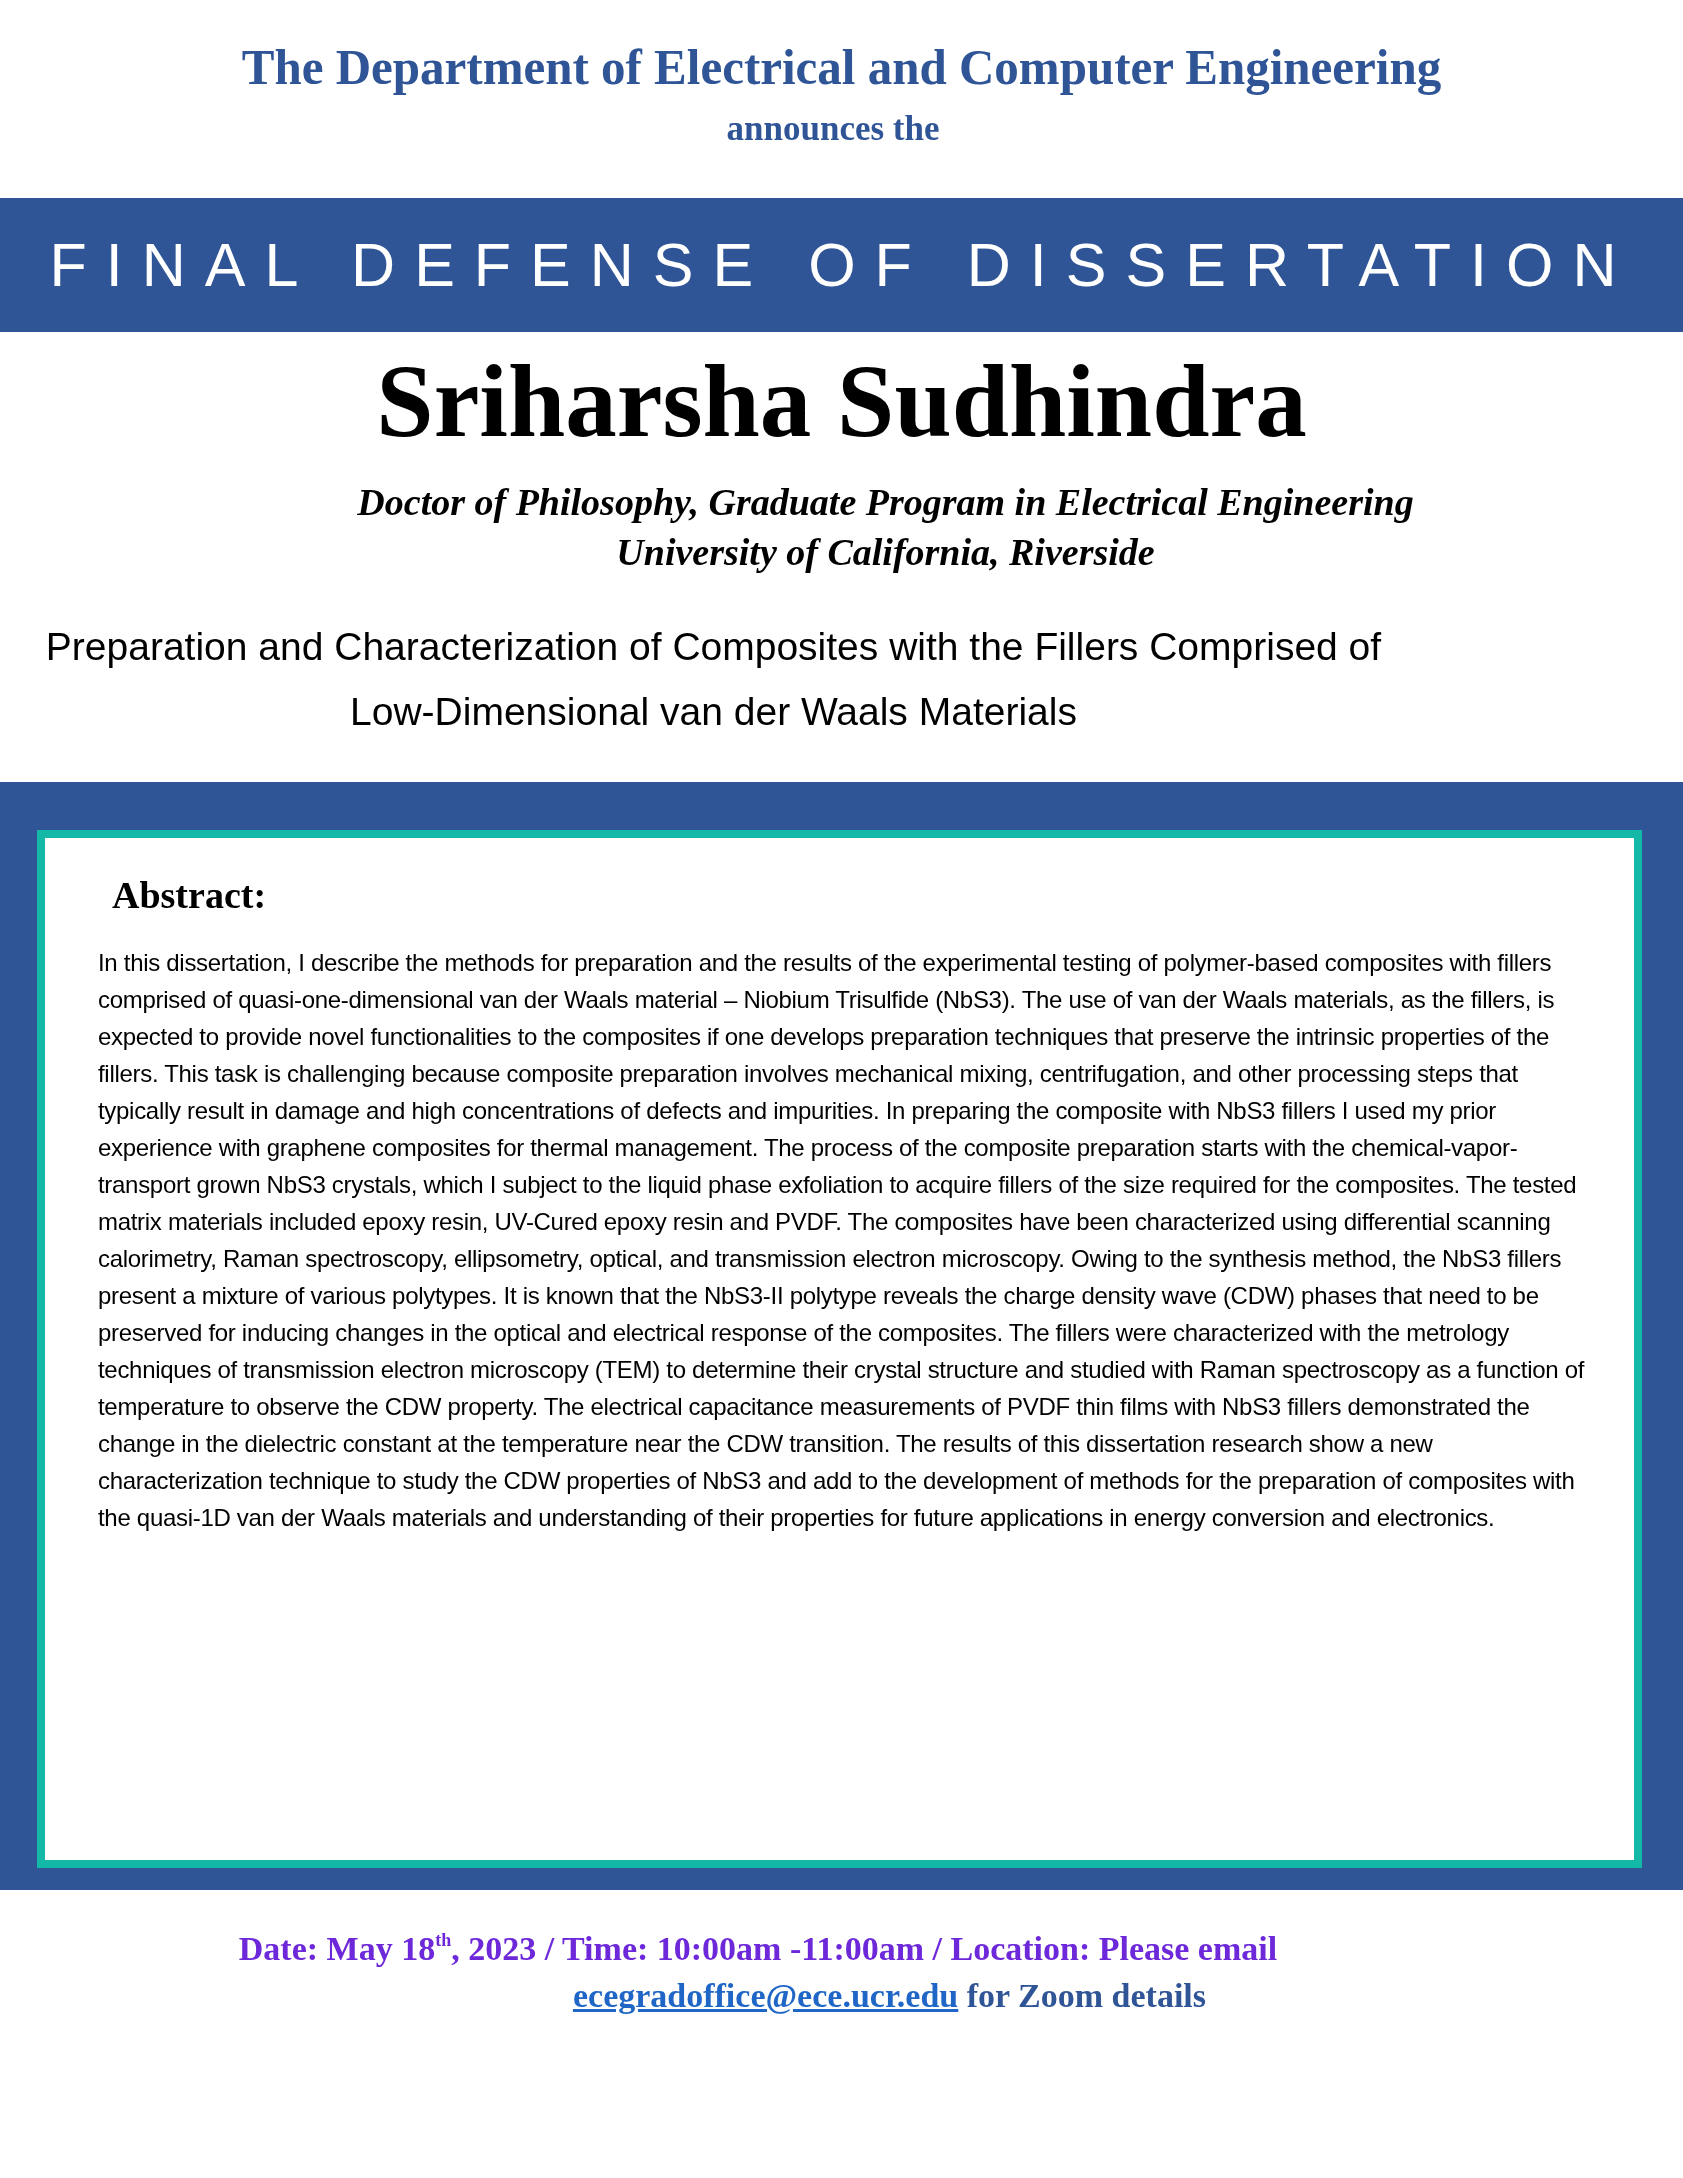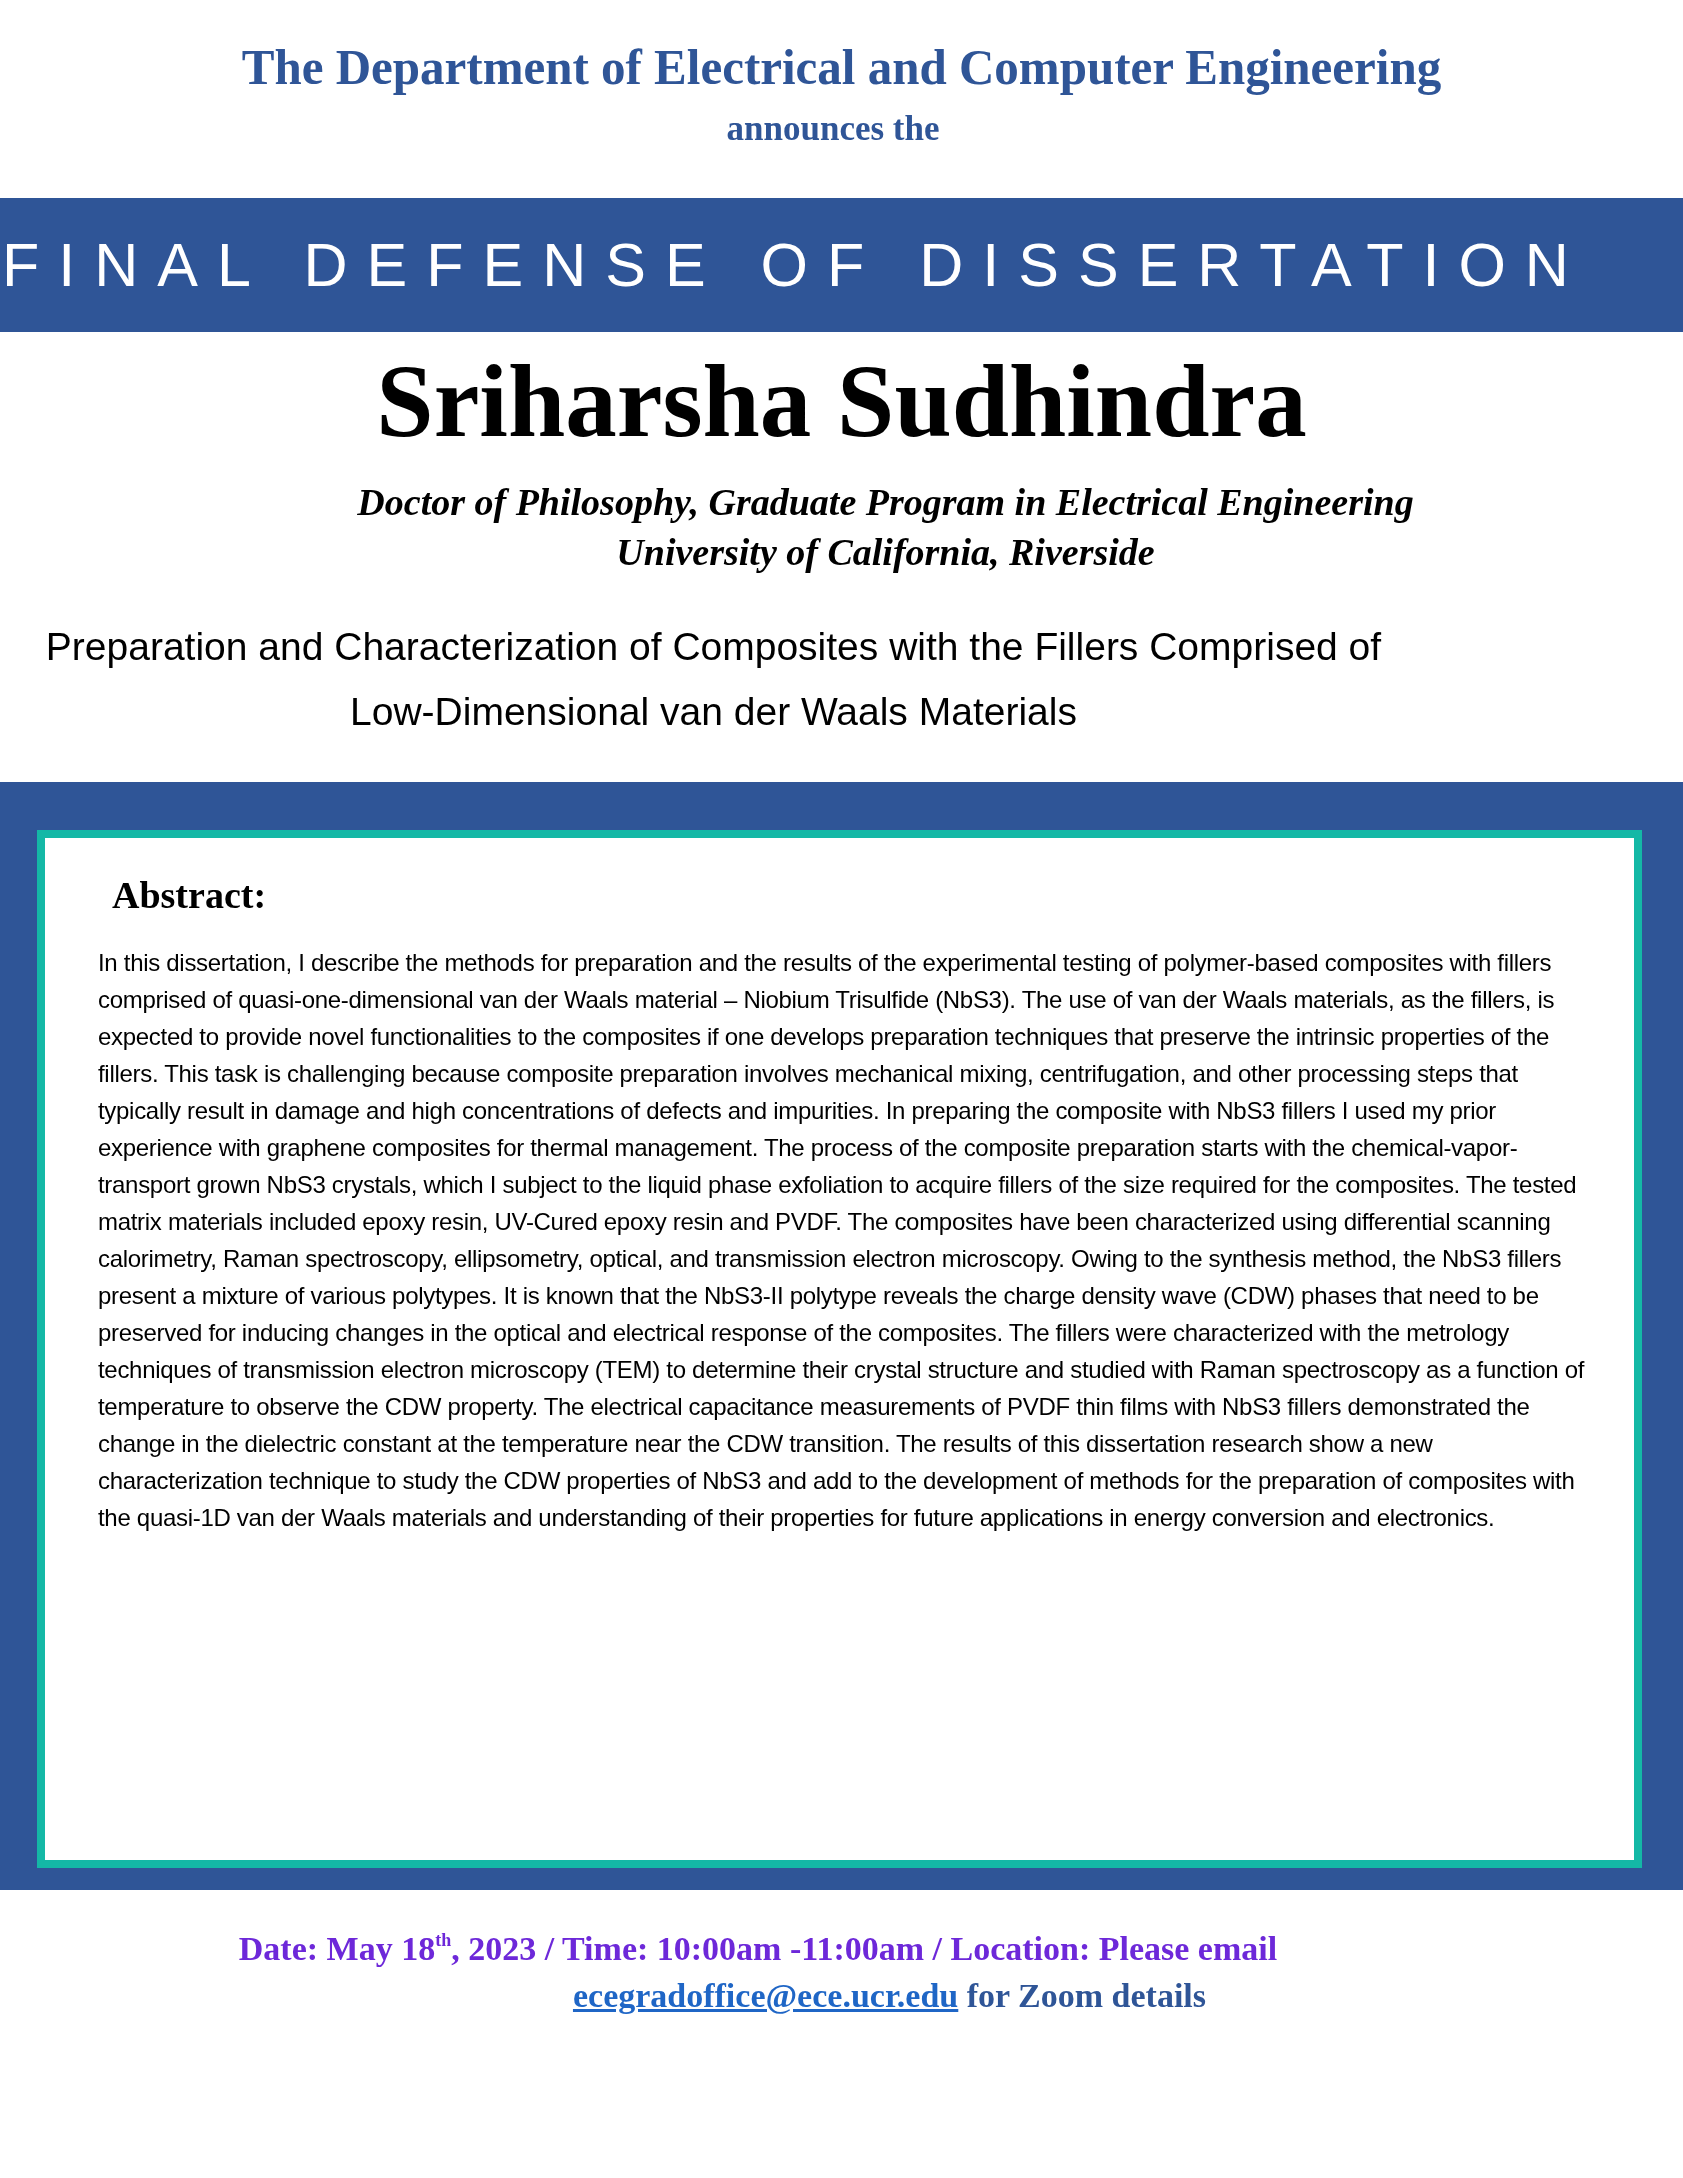--- a/index.html
+++ b/index.html
@@ -13,21 +13,21 @@
       transform: scaleX(0.98);
     }
     .announces {
       position: absolute; top: 109px; left: 0; width: 1666px; text-align: center;
       color: #2f5597; font-weight: bold; font-size: 35px; font-family: "Liberation Serif", serif;
     }
     .banner {
       position: absolute; top: 198px; left: 0; width: 1683px; height: 134px; background: #2f5597;
     }
     .banner-text {
-      position: absolute; top: 28px; left: 0; width: 1683px; text-align: left;
+      position: absolute; top: 28px; left: 0; width: 1683px; text-align: center;
       color: #ffffff; font-family: "Liberation Sans", sans-serif; font-size: 61px; letter-spacing: 19px;
       line-height: 79px; padding-left: 2px; box-sizing: border-box;
     }
     .name {
       position: absolute; top: 337px; left: 0; width: 1683px; text-align: center;
       color: #000; font-weight: bold; font-size: 103px; font-family: "Liberation Serif", serif; line-height: 129px;
     }
     .degree {
       position: absolute; top: 477px; left: 0; width: 1683px; text-align: center;
       font-style: italic; font-weight: bold; font-size: 38px; color: #000; line-height: 50px;

